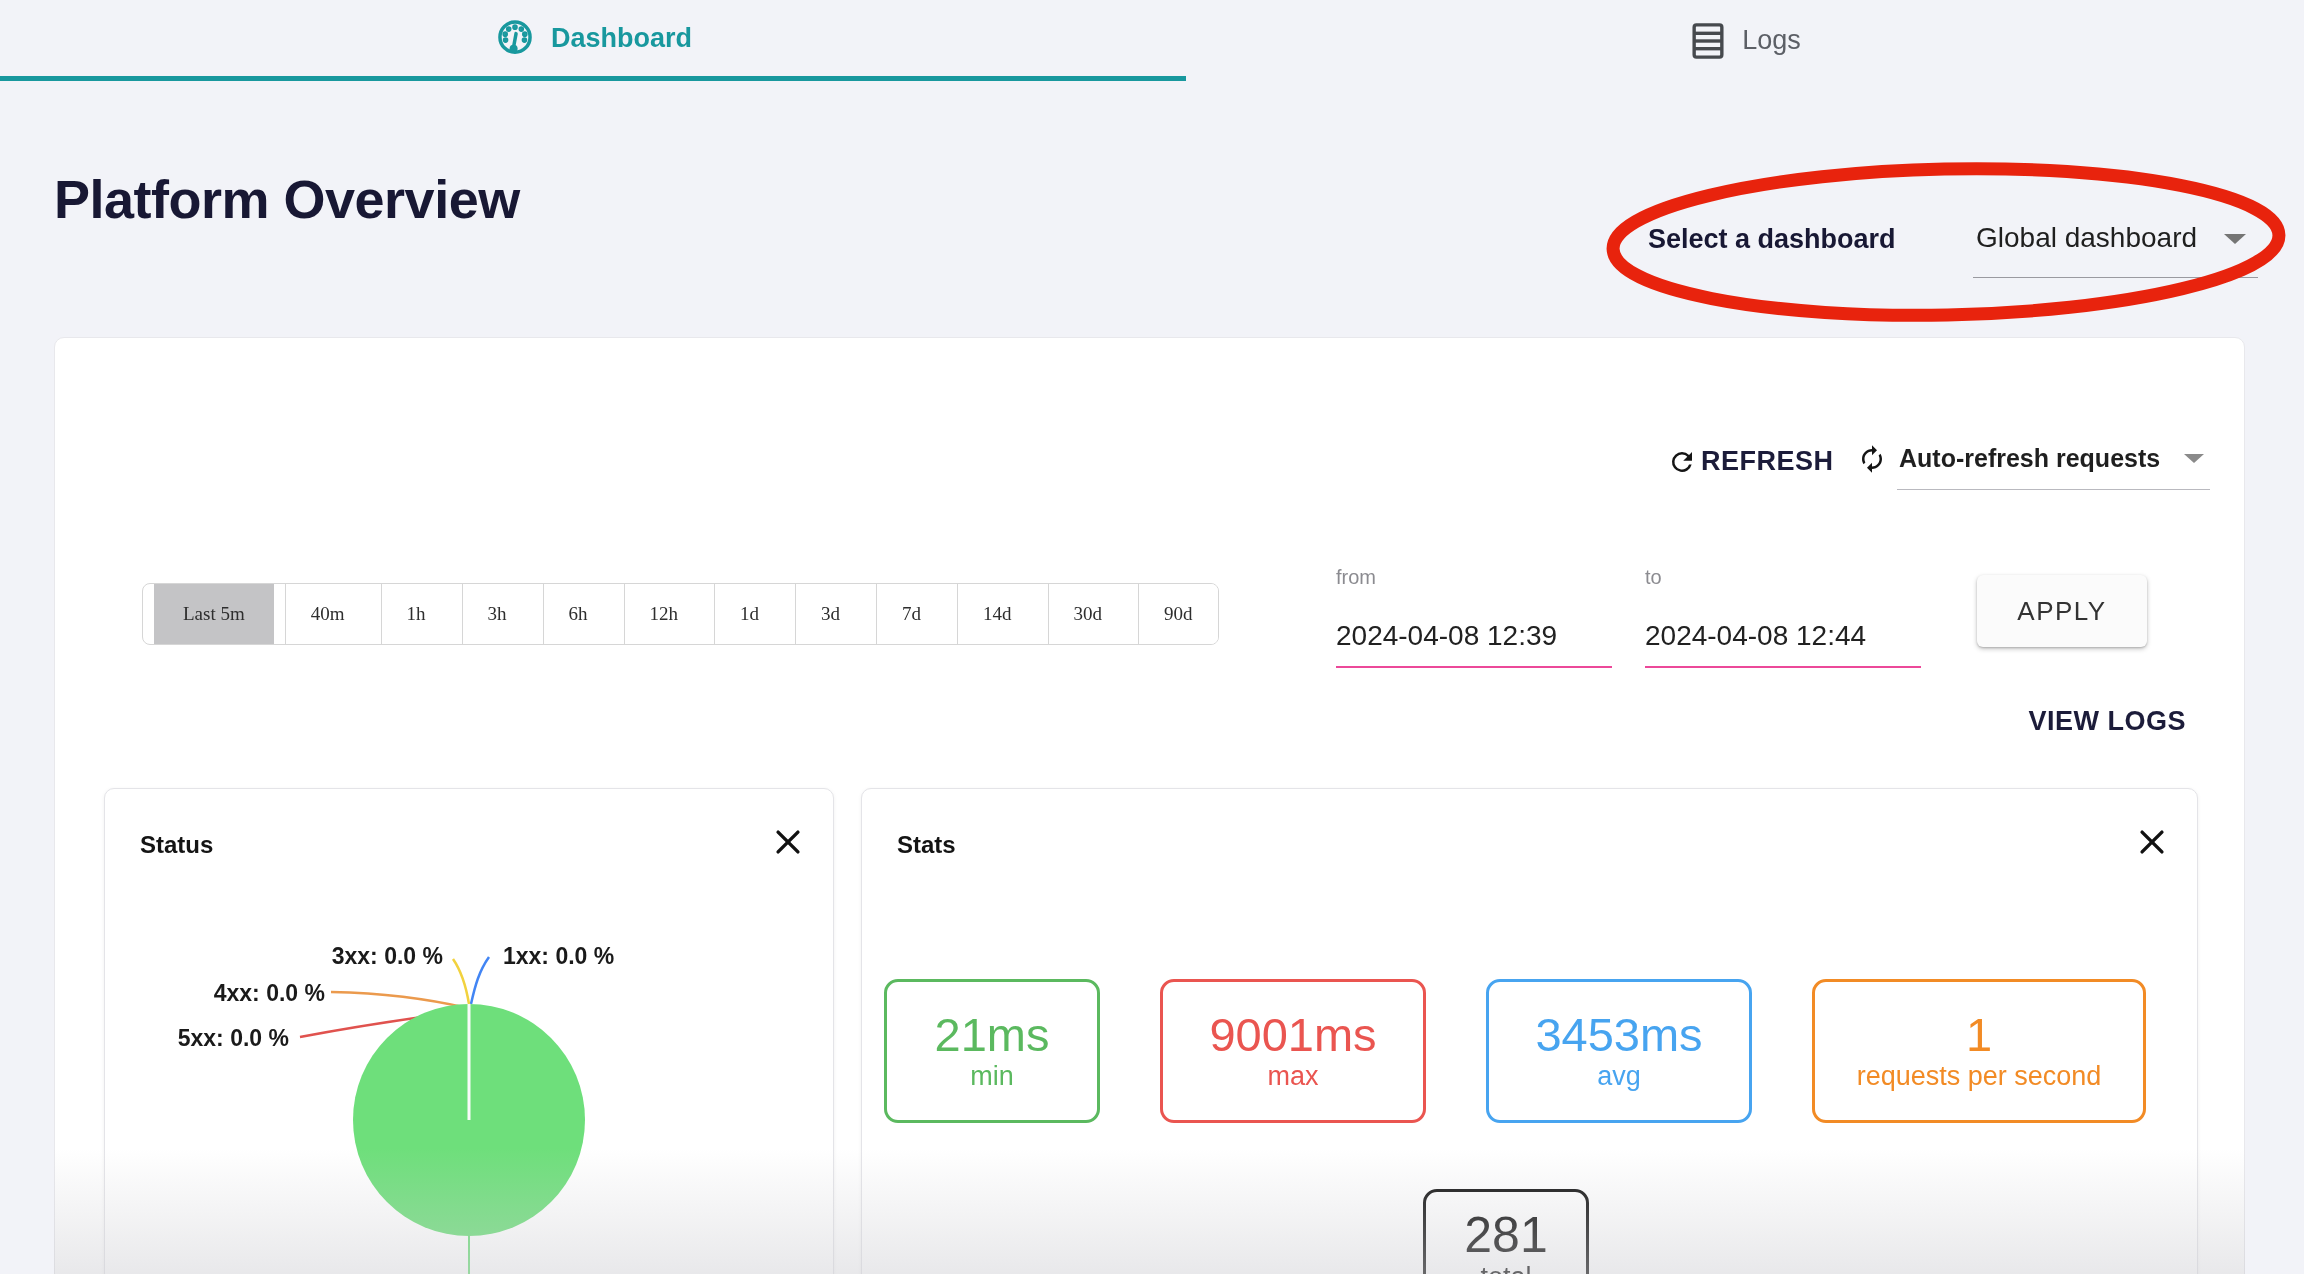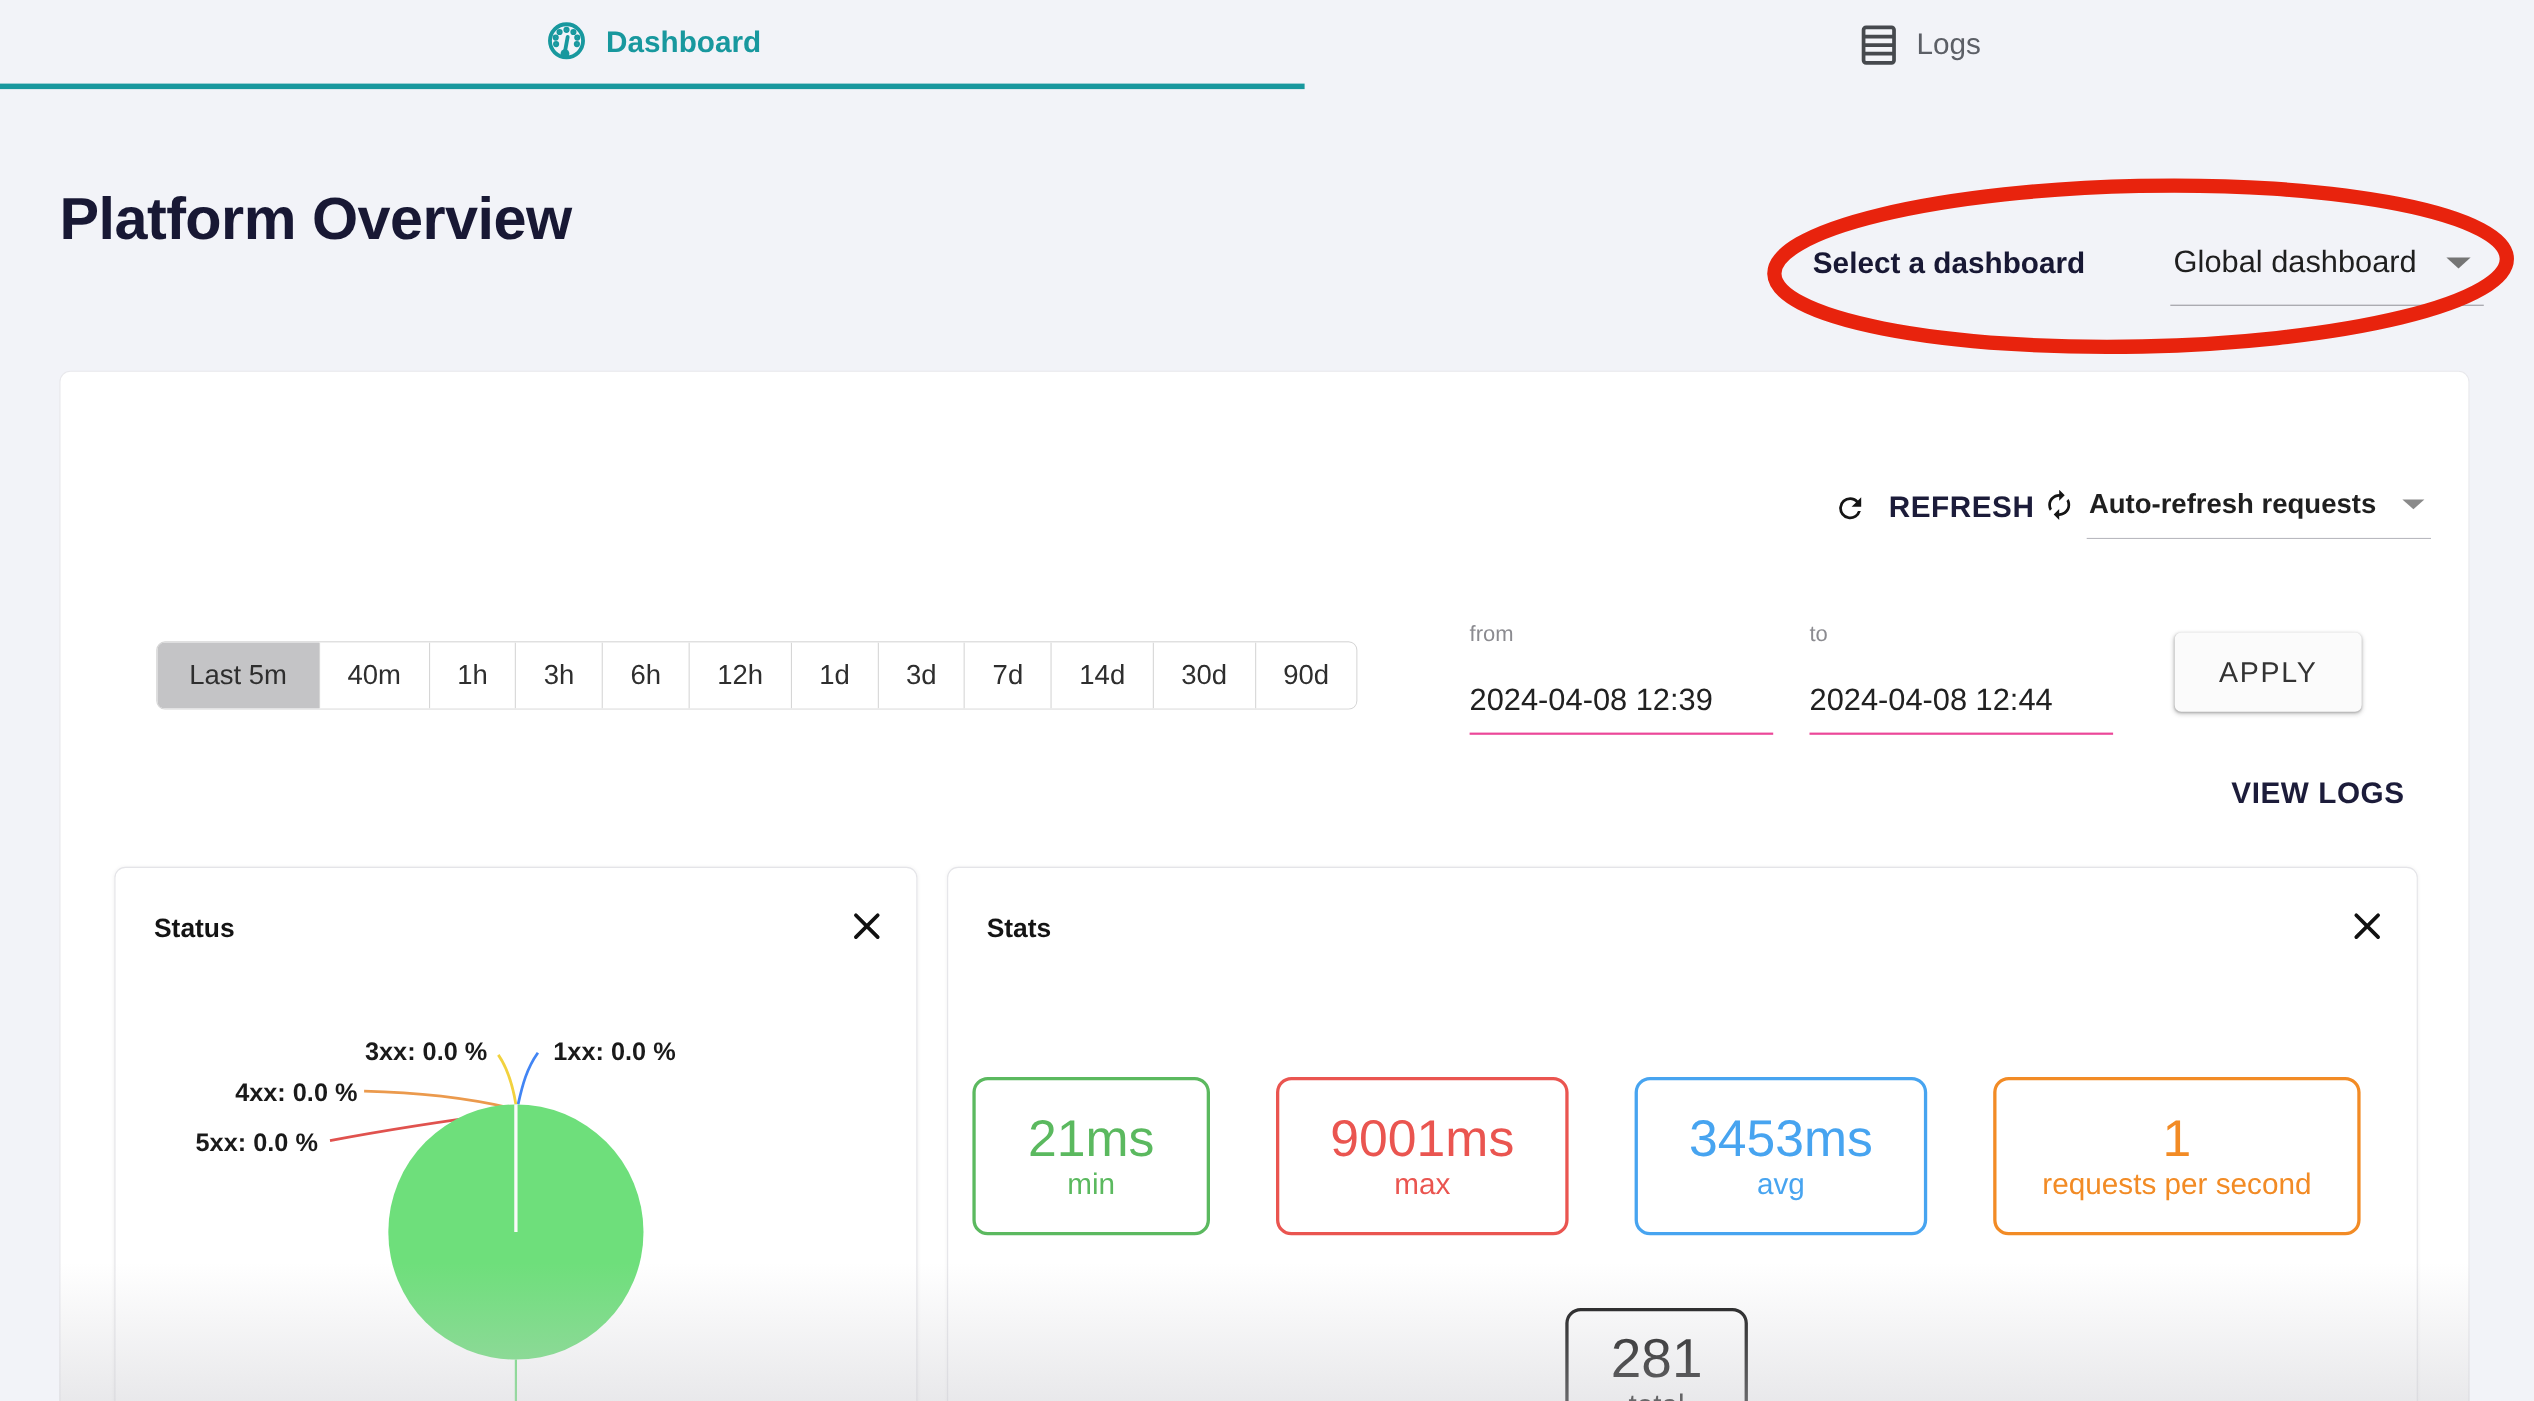--- a/index.html
+++ b/index.html
@@ -20,29 +20,29 @@
   
   .select-label{position:absolute;left:1648px;top:224px;font-size:27px;font-weight:700;color:#181834;}
   .dash-select{position:absolute;left:1973px;top:216px;width:285px;height:62px;border-bottom:1px solid #9a9aa0;cursor:pointer;}
   .dash-select .val{position:absolute;left:3px;top:6px;font-size:28px;color:#1f1f1f;}
   .tri{width:0;height:0;border-left:11px solid transparent;border-right:11px solid transparent;border-top:10px solid #757575;}
   .dash-select .tri{position:absolute;right:12px;top:18px;}
   .annotation-svg{position:absolute;left:1598px;top:156px;width:696px;height:172px;pointer-events:none;}
   
   .main-card{position:absolute;left:54px;top:337px;width:2191px;height:1010px;background:#fff;border:1px solid #e8e8ec;border-radius:10px;}
   
-  .refresh-btn{position:absolute;left:1612px;top:108px;display:flex;align-items:center;gap:20px;cursor:pointer;}
+  .refresh-btn{position:absolute;left:1612px;top:108px;display:flex;align-items:center;gap:4px;cursor:pointer;}
   .refresh-btn .lbl{font-size:27px;font-weight:600;color:#1c1c3a;letter-spacing:0.5px;}
   .autorefresh{position:absolute;left:1802px;top:104px;display:flex;align-items:flex-start;gap:10px;cursor:pointer;}
   .autorefresh .sel{display:flex;align-items:center;gap:24px;border-bottom:1px solid #b9b9bf;padding:2px 6px 16px 2px;}
   .autorefresh .lbl{font-size:25px;font-weight:700;color:#1f1f1f;}
   .autorefresh .tri{border-left-width:10px;border-right-width:10px;border-top:9px solid #8a8a8a;}
   
   .time-group{position:absolute;left:87px;top:245px;height:62px;display:flex;border:1px solid #d6d6d6;border-radius:8px;overflow:hidden;background:#fff;}
-  .tr-btn{height:100%;border:none;background:#fff;border-left:1px solid #d6d6d6;font-family:Liberation Sans, sans-serif;font-size:25px;color:#2e2e2e;padding:0 25px;cursor:pointer;}
+  .tr-btn{height:100%;border:none;background:#fff;border-left:1px solid #d6d6d6;font-family:Liberation Serif, serif;font-size:19px;color:#2e2e2e;padding:0 25px;cursor:pointer;margin-left:11px;}
   .tr-btn:first-child{border-left:none;padding:0 29px;}
   .tr-btn.selected{background:#c4c4c6;}
   
   .date-field{position:absolute;top:228px;width:276px;border-bottom:2px solid #ec4899;padding-bottom:14px;cursor:text;}
   .date-from{left:1281px;}
   .date-to{left:1590px;}
   .date-field .cap{font-size:20px;color:#8b8b90;}
   .date-field .val{font-size:28px;color:#212121;margin-top:31px;}
   .apply-btn{position:absolute;left:1922px;top:237px;width:170px;height:72px;background:#fbfbfb;border:none;border-radius:6px;
     box-shadow:0 2px 5px rgba(0,0,0,0.22),0 1px 2px rgba(0,0,0,0.18);font-family:inherit;font-size:26px;color:#333;letter-spacing:1.5px;cursor:pointer;}

